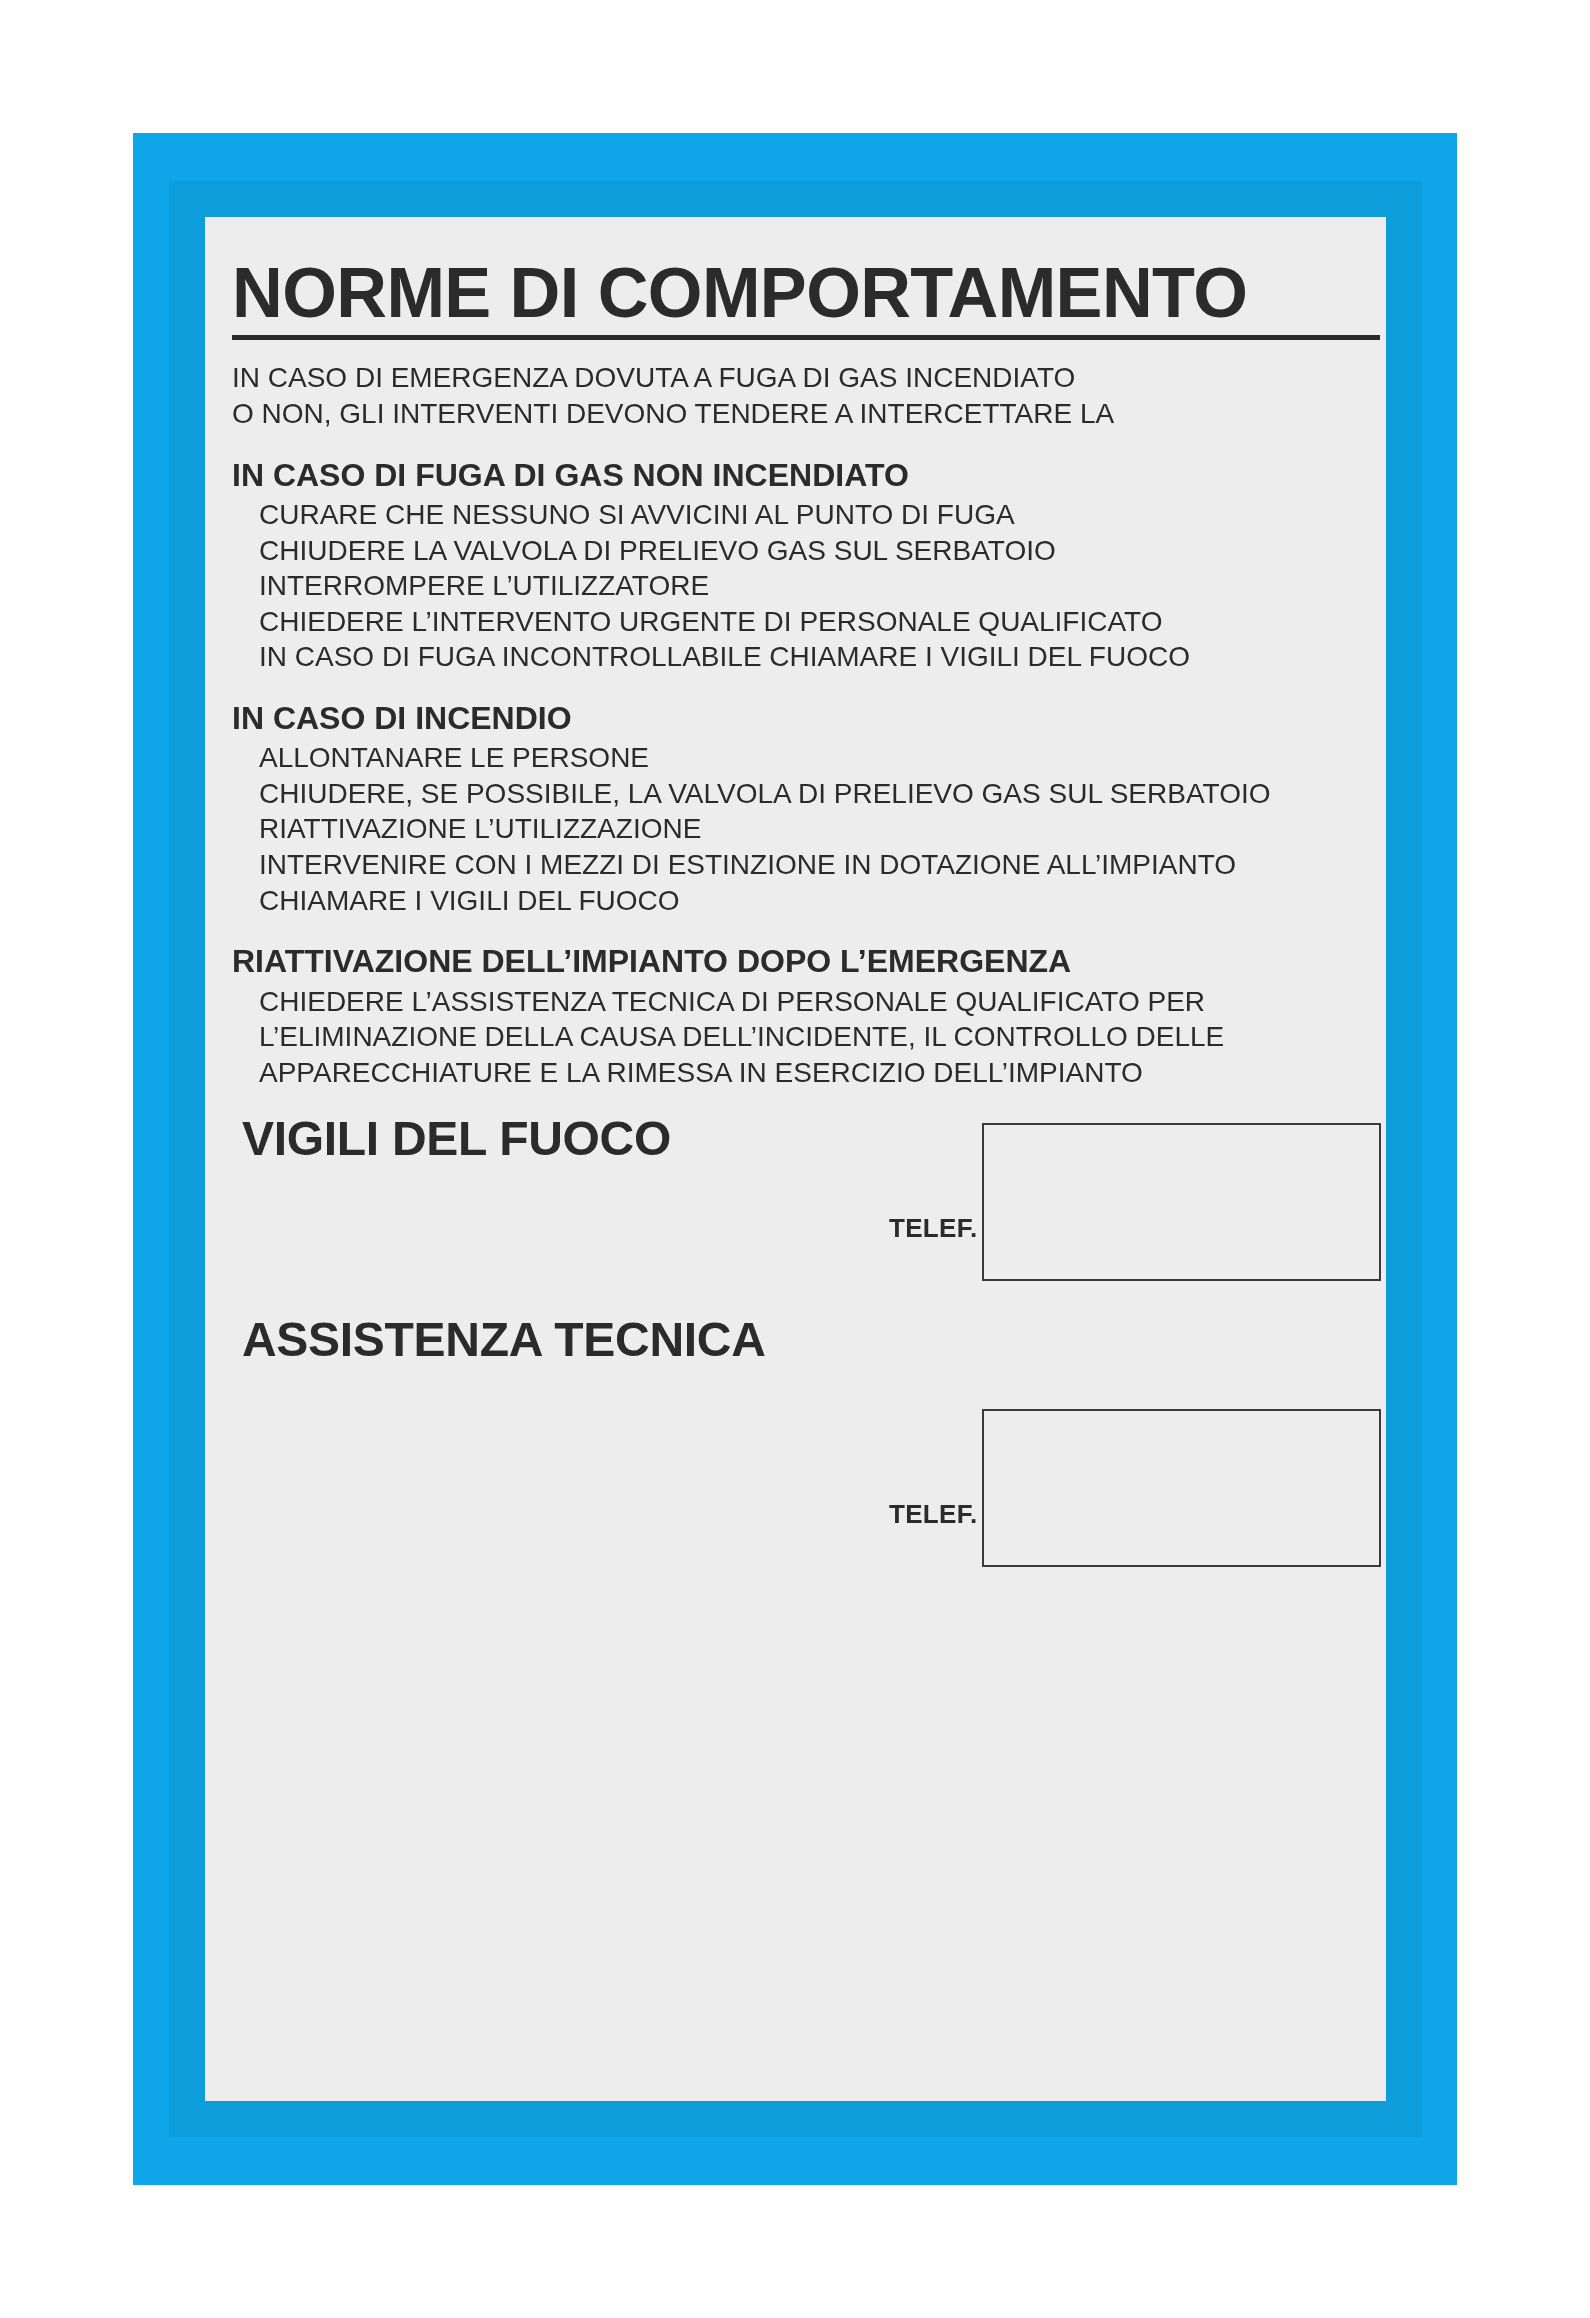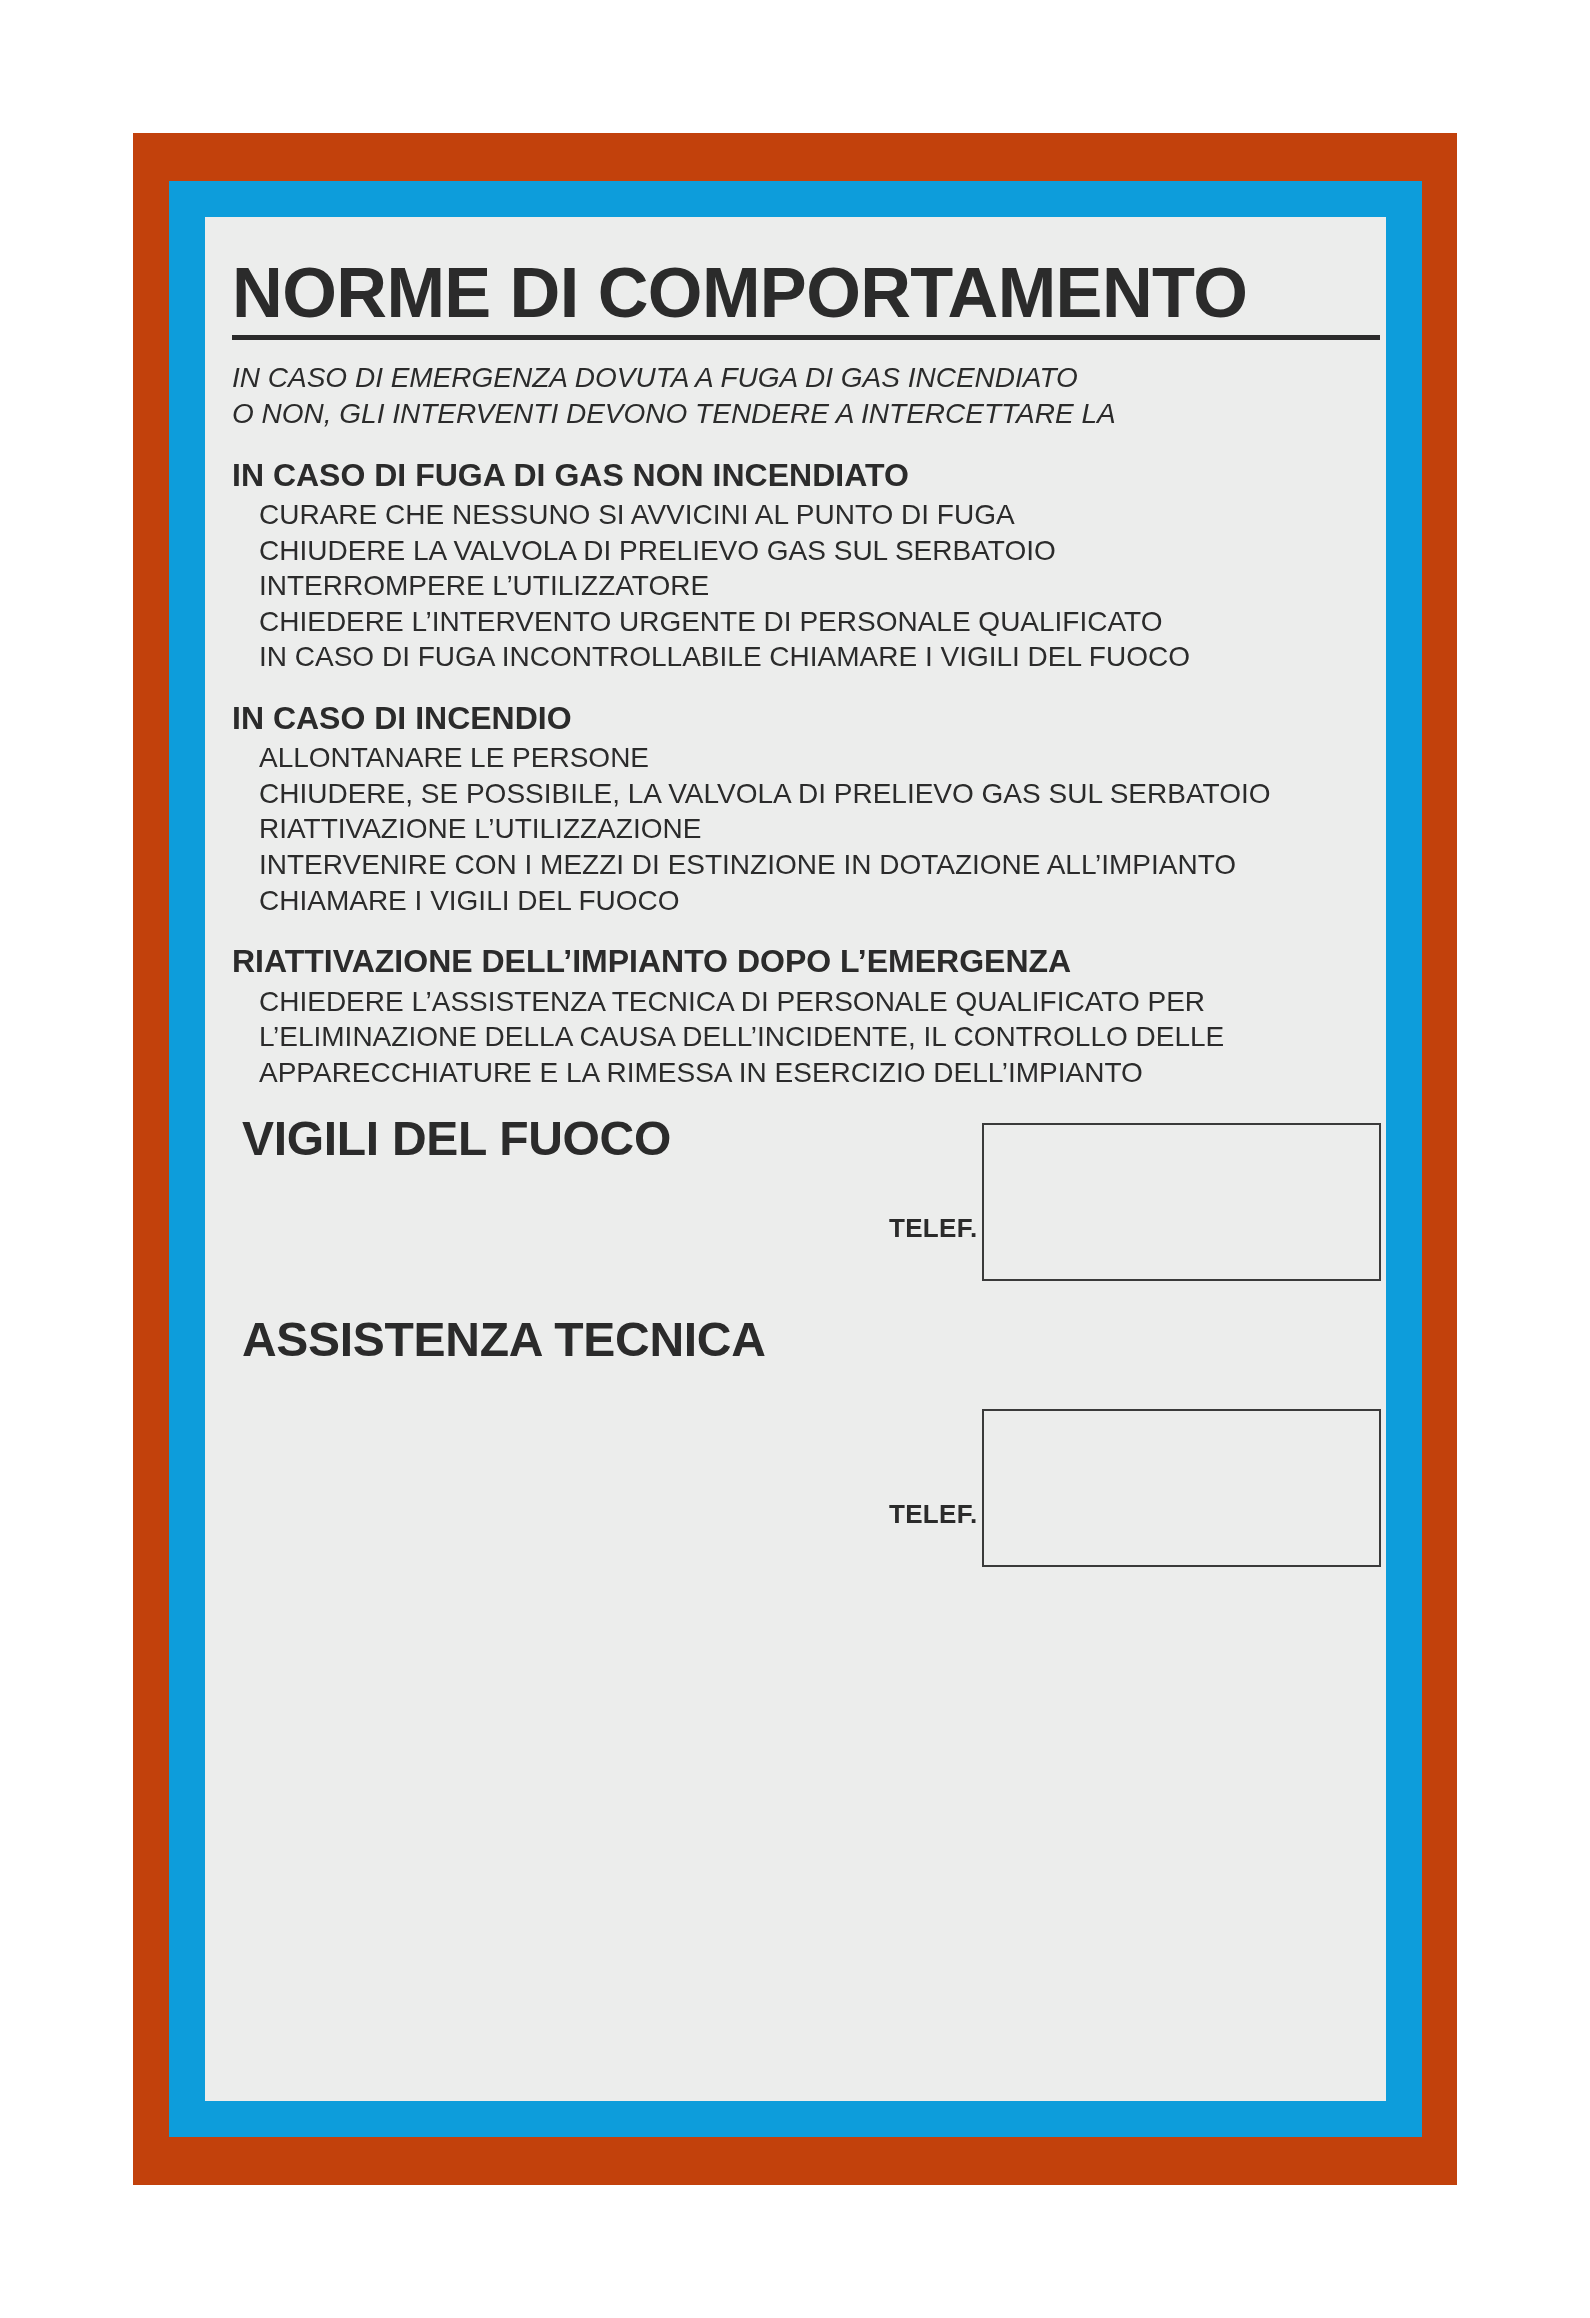--- a/index.html
+++ b/index.html
@@ -15,21 +15,21 @@
     overflow: hidden;
   }
 
   
   .sign-card {
     position: absolute;
     left: 133px;
     top: 133px;
     width: 1324px;
     height: 2052px;
-    background: #c2410c;
+    background: #0ea5e9;
     box-sizing: border-box;
   }
 
   
   .blue-frame {
     position: absolute;
     left: 36px;
     top: 48px;
     width: 1253px;
     height: 1956px;
@@ -65,21 +65,21 @@
     margin-top: 5.6px;
   }
 
   
   .intro {
     margin-top: 20px;
     font-size: 28px;
     line-height: 1.28;
     color: #2b2b2b;
   }
-  .intro-line { white-space: nowrap; font-style: italic; }
+  .intro-line { white-space: nowrap; }
 
   
   .section { margin-top: 25px; }
   .section-heading {
     font-size: 32px;
     font-weight: bold;
     color: #2b2b2b;
     line-height: 1.16;
     white-space: nowrap;
   }

